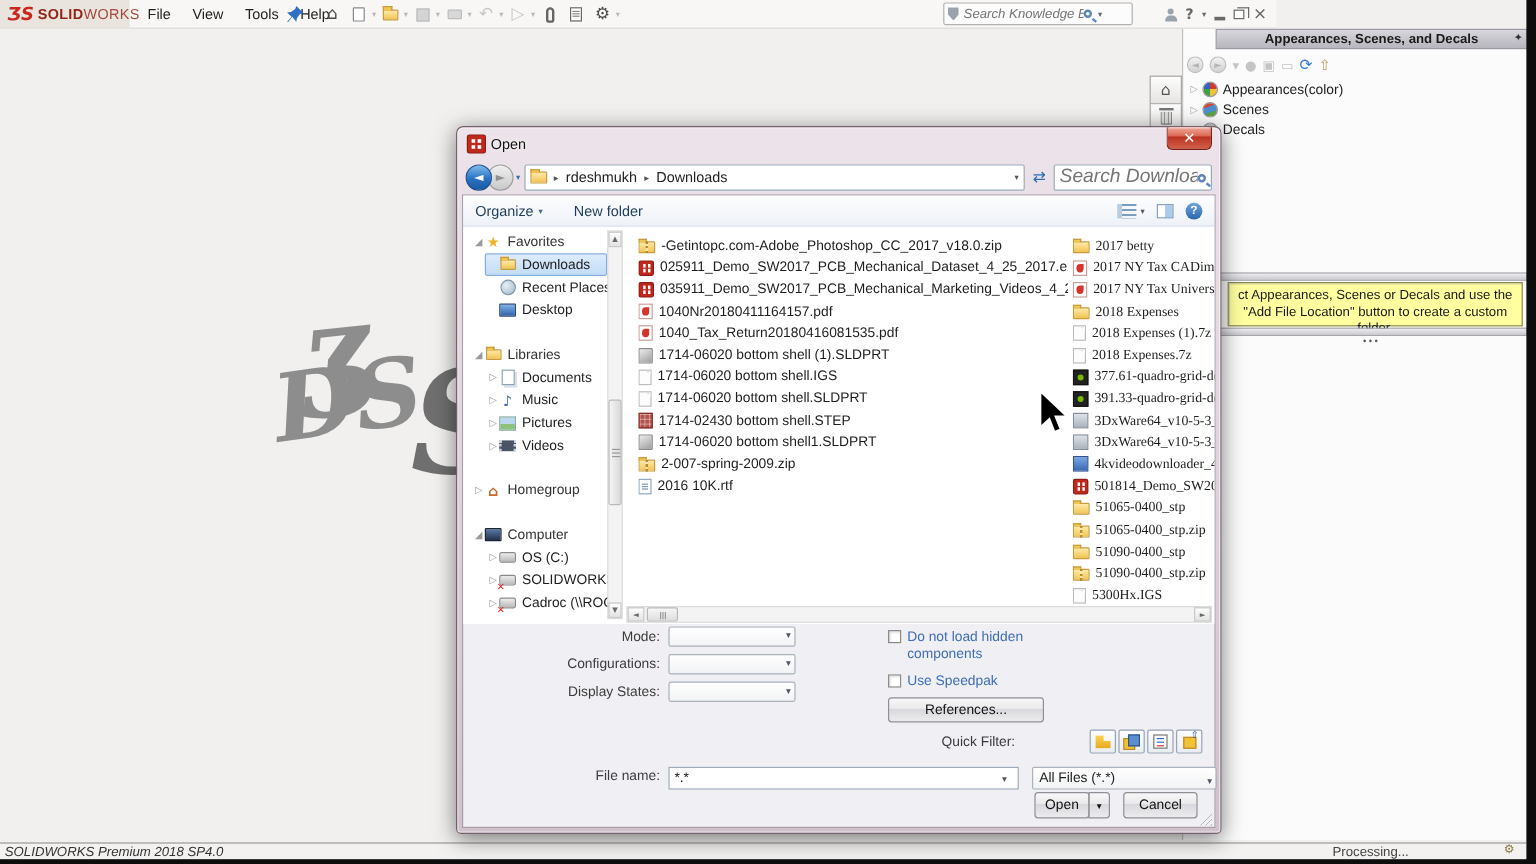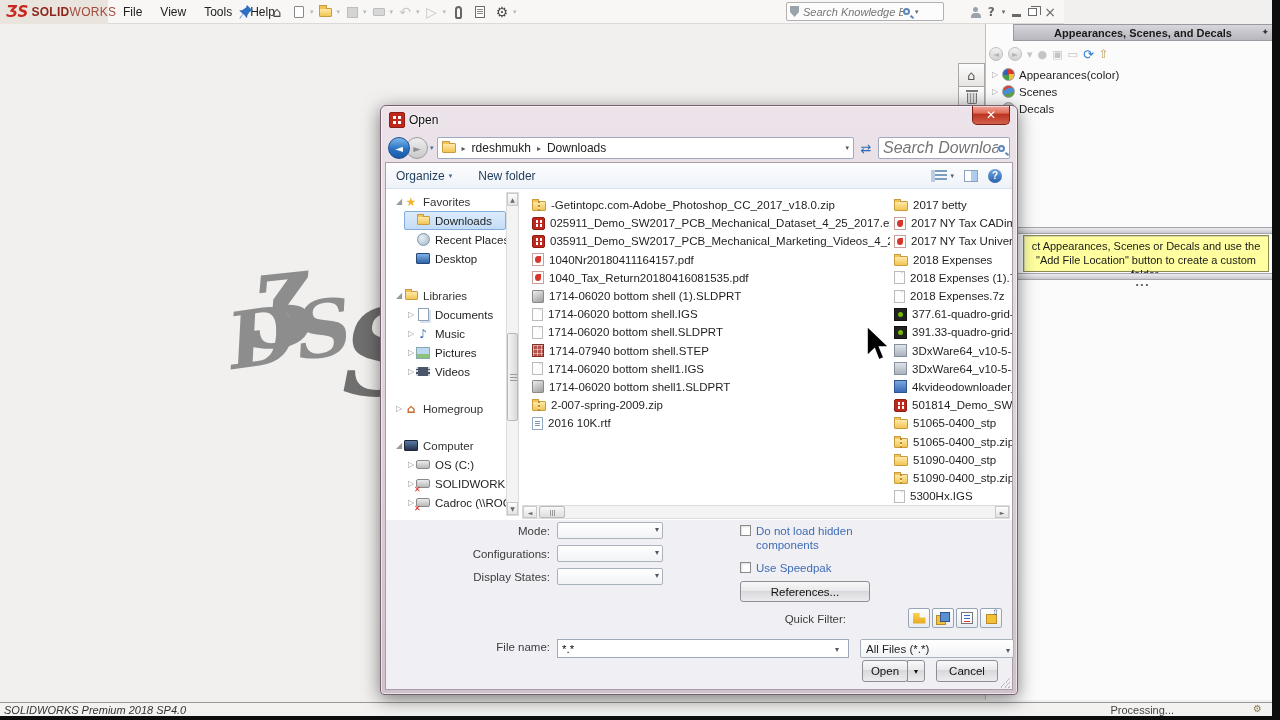--- a/index.html
+++ b/index.html
@@ -145,21 +145,21 @@
   .network-drive-error-icon::after { content:''; width:13px; height:7px; background:linear-gradient(#ececec,#b9b9b9); border:1px solid #8a8a8a; border-radius:2px;}
   .network-drive-error-icon::before { content:'✕'; position:absolute; left:-2px; bottom:-3px; color:#d22; font-size:8px; font-weight:bold; z-index:2; font-family:"DejaVu Sans",sans-serif;}
   
   #nav-scroll { position:absolute; left:120px; top:3px; width:13px; height:324px; background:#f3f3f3; border:1px solid #dcdcdc; }
   .sb-arrow { position:absolute; left:0; width:11px; height:13px; background:linear-gradient(#fdfdfd,#e3e3e3); border:1px solid #c9c9c9; color:#6a6a6a; font-size:6px; text-align:center; line-height:12px; font-family:"DejaVu Sans",sans-serif;}
   #nav-thumb { position:absolute; left:0; top:140px; width:11px; height:88px; background:linear-gradient(90deg,#f4f4f4,#dadada); border:1px solid #b9b9b9; border-radius:2px;}
   #nav-thumb::after { content:''; position:absolute; left:2px; top:40px; width:7px; height:1px; background:#9a9a9a; box-shadow:0 3px #9a9a9a,0 6px #9a9a9a;}
   
   .file-col { position:absolute; top:7px; }
   #files-col1 { left:146px; width:358px; }
-  #files-col2 { left:508px; width:118px; overflow:hidden; }
+  #files-col2 { left:508px; width:118px; overflow:hidden;font-family:Liberation Serif, serif; }
   .file-row { height:18.2px; display:flex; align-items:center; white-space:nowrap; overflow:hidden; }
   .file-row .fname { font-size:11.5px; color:#1e1e1e; margin-left:5px; }
   
   .fi { width:14px; height:13px; position:relative; flex:none; }
   .zip-icon { background:linear-gradient(#ffe9a8,#f2c553); border:1px solid #c89b3f; border-radius:1px; height:10px; margin-top:2px;}
   .zip-icon::before { content:''; position:absolute; left:-1px; top:-3px; width:5px; height:2px; background:#f2c553; border:1px solid #c89b3f; border-bottom:none;}
   .zip-icon::after { content:''; position:absolute; left:5px; top:-1px; bottom:-1px; width:2px; background:repeating-linear-gradient(#b98a2e 0 2px,#ffe9a8 2px 4px);}
   .folder-icon { background:linear-gradient(#ffe9a8,#f2c553); border:1px solid #c89b3f; border-radius:1px; height:10px; margin-top:2px;}
   .folder-icon::before { content:''; position:absolute; left:-1px; top:-3px; width:5px; height:2px; background:#f2c553; border:1px solid #c89b3f; border-bottom:none;}
   .sw-file-icon { background:#c0281c; border:1px solid #8f1d14; border-radius:2px; width:13px;}
@@ -497,25 +497,21 @@
             <div class="file-row">
               <span class="fi page-icon"></span>
               <span class="fname">1714-06020 bottom shell.IGS</span>
             </div>
             <div class="file-row">
               <span class="fi page-icon"></span>
               <span class="fname">1714-06020 bottom shell.SLDPRT</span>
             </div>
             <div class="file-row">
               <span class="fi step-icon"></span>
-              <span class="fname">1714-07940 bottom shell.STEP</span>
-            </div>
-            <div class="file-row">
-              <span class="fi page-icon"></span>
-              <span class="fname">1714-06020 bottom shell1.IGS</span>
+              <span class="fname">1714-02430 bottom shell.STEP</span>
             </div>
             <div class="file-row">
               <span class="fi part-icon"></span>
               <span class="fname">1714-06020 bottom shell1.SLDPRT</span>
             </div>
             <div class="file-row">
               <span class="fi zip-icon"></span>
               <span class="fname">2-007-spring-2009.zip</span>
             </div>
             <div class="file-row">

